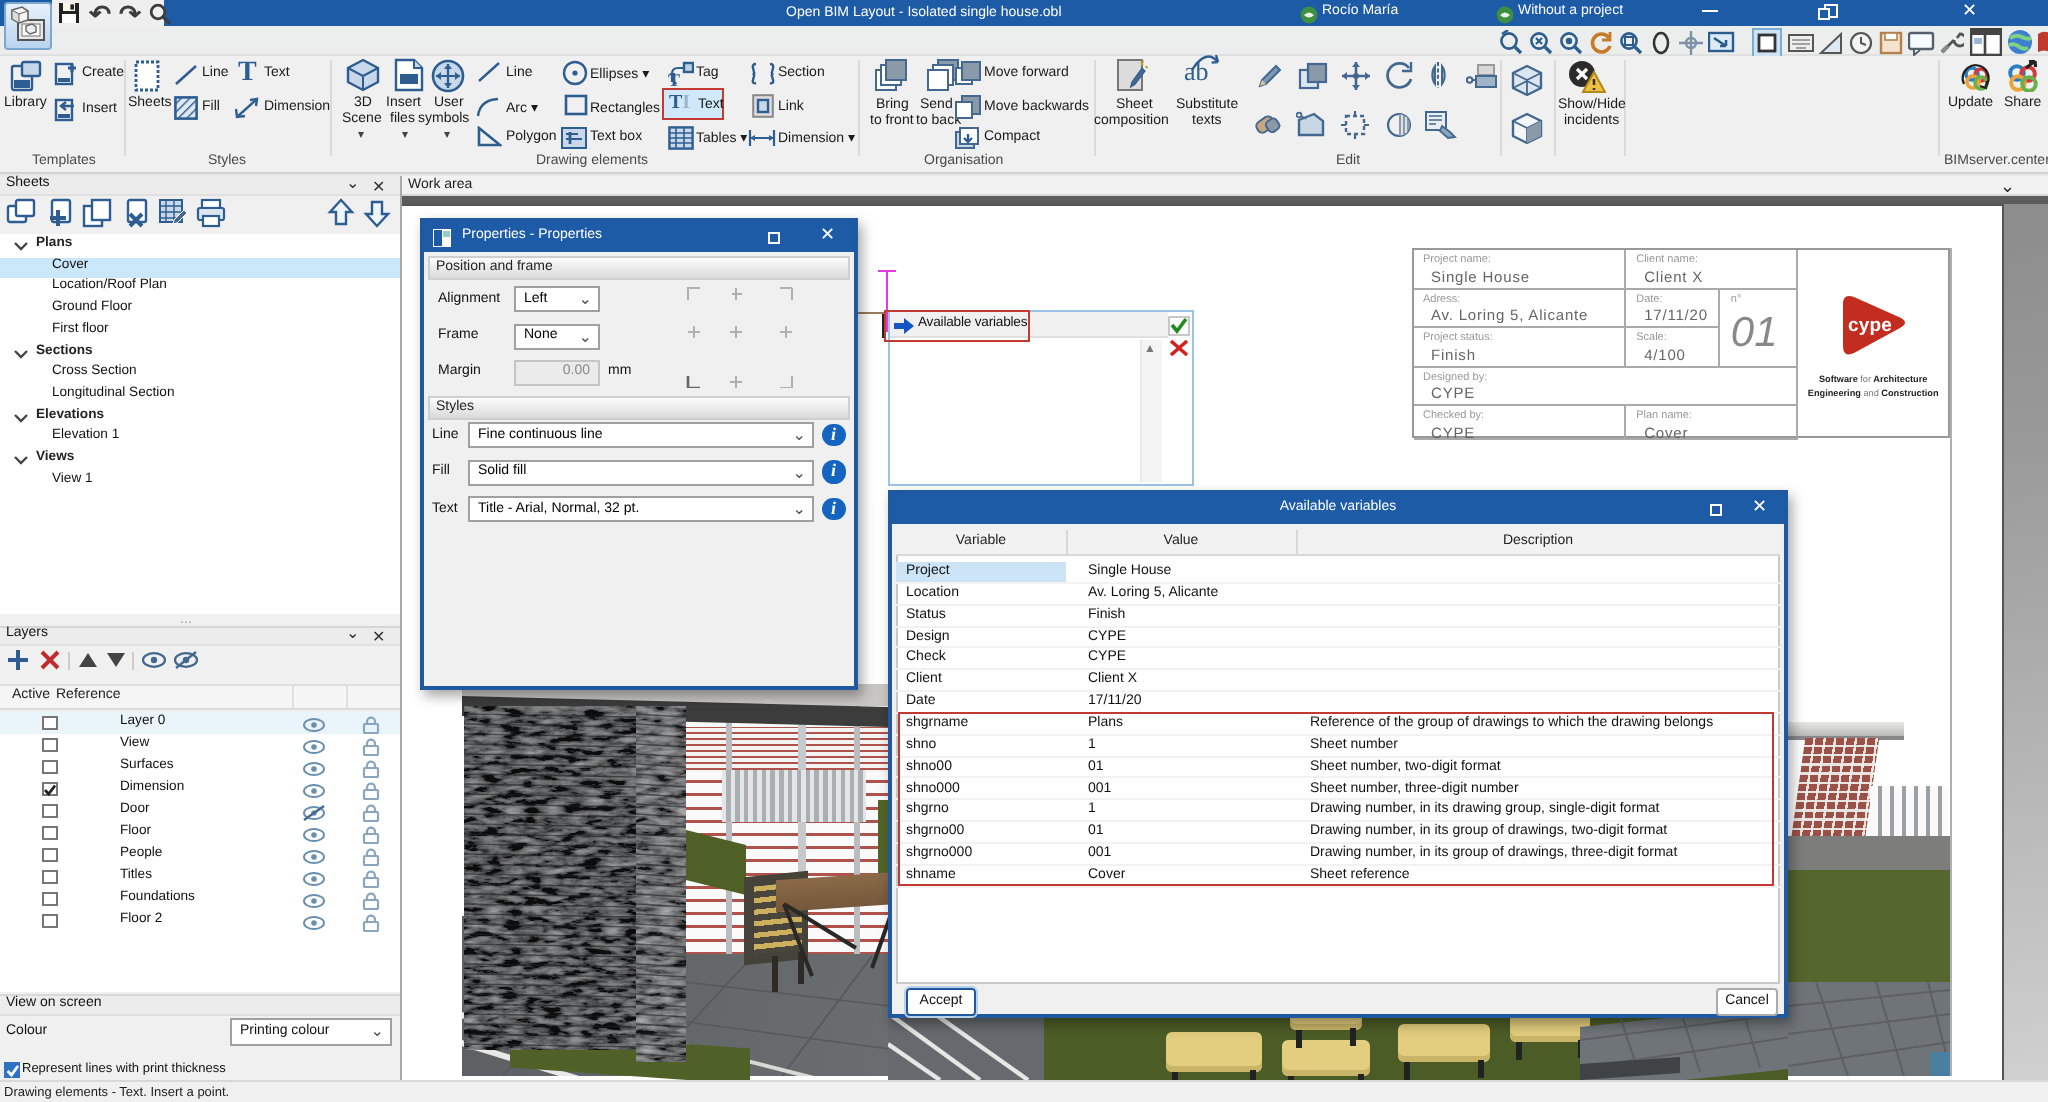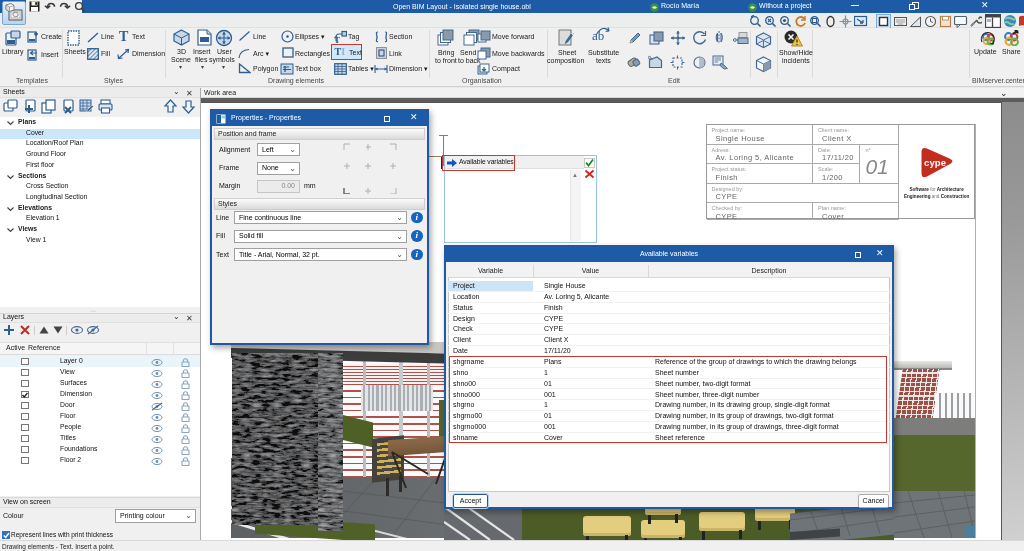--- a/index.html
+++ b/index.html
@@ -796,21 +796,21 @@
       <div class="a" style="left:106.6px;top:19.5px;width:47.3px;height:19.5px;border-right:1px solid #aaa;border-bottom:1px solid #aaa;">
         <div style="font-size:5.5px;color:#999;padding:2px 0 0 5px;white-space:nowrap">Date:</div>
         <div style="font-size:7.5px;color:#666;padding:0.5px 0 0 9px;white-space:nowrap;letter-spacing:0.4px">17/11/20</div>
       </div>
       <div class="a" style="left:0px;top:39px;width:106.6px;height:19.5px;border-right:1px solid #aaa;border-bottom:1px solid #aaa;">
         <div style="font-size:5.5px;color:#999;padding:2px 0 0 5px;white-space:nowrap">Project status:</div>
         <div style="font-size:7.5px;color:#666;padding:0.5px 0 0 9px;white-space:nowrap;letter-spacing:0.4px">Finish</div>
       </div>
       <div class="a" style="left:106.6px;top:39px;width:47.3px;height:19.5px;border-right:1px solid #aaa;border-bottom:1px solid #aaa;">
         <div style="font-size:5.5px;color:#999;padding:2px 0 0 5px;white-space:nowrap">Scale:</div>
-        <div style="font-size:7.5px;color:#666;padding:0.5px 0 0 9px;white-space:nowrap;letter-spacing:0.4px">1/200</div>
+        <div style="font-size:7.5px;color:#666;padding:0.5px 0 0 9px;white-space:nowrap;letter-spacing:0.4px">4/100</div>
       </div>
       <div class="a" style="left:0px;top:58.5px;width:192.1px;height:19.5px;border-right:1px solid #aaa;border-bottom:1px solid #aaa;">
         <div style="font-size:5.5px;color:#999;padding:2px 0 0 5px;white-space:nowrap">Designed by:</div>
         <div style="font-size:7.5px;color:#666;padding:0.5px 0 0 9px;white-space:nowrap;letter-spacing:0.4px">CYPE</div>
       </div>
       <div class="a" style="left:0px;top:78px;width:106.6px;height:16.5px;border-right:1px solid #aaa;border-bottom:1px solid #aaa;">
         <div style="font-size:5.5px;color:#999;padding:2px 0 0 5px;white-space:nowrap">Checked by:</div>
         <div style="font-size:7.5px;color:#666;padding:0.5px 0 0 9px;white-space:nowrap;letter-spacing:0.4px">CYPE</div>
       </div>
       <div class="a" style="left:106.6px;top:78px;width:85.5px;height:16.5px;border-right:1px solid #aaa;border-bottom:1px solid #aaa;">

